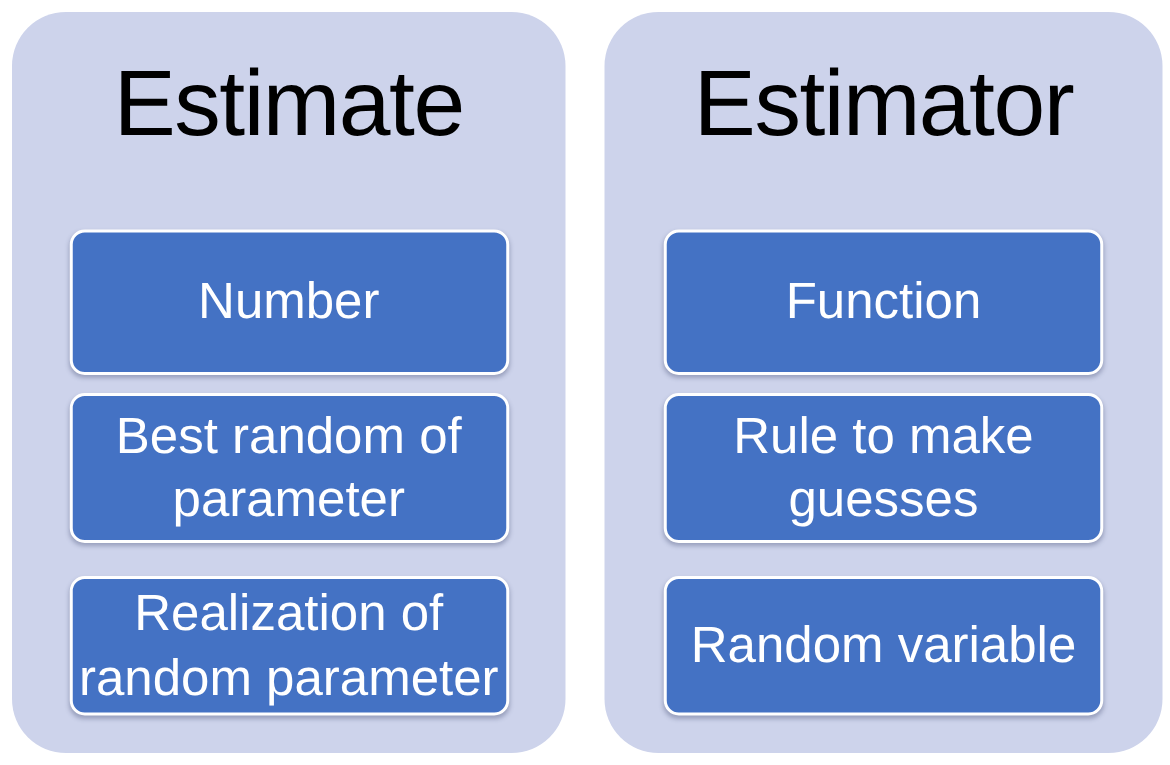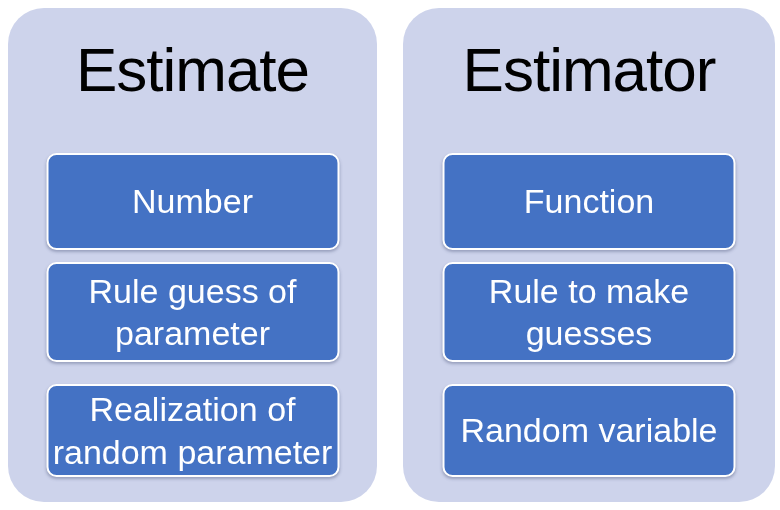--- a/index.html
+++ b/index.html
@@ -66,21 +66,21 @@
 </style>
 </head>
 <body>
 
 <div class="panel left">
   <div class="panel-title">Estimate</div>
   <div class="concept-box row1">
     <span class="box-label">Number</span>
   </div>
   <div class="concept-box row2">
-    <span class="box-label">Rule guess of
+    <span class="box-label">Best random of
 parameter</span>
   </div>
   <div class="concept-box row3">
     <span class="box-label">Realization of
 random parameter</span>
   </div>
 </div>
 
 <div class="panel right">
   <div class="panel-title">Estimator</div>

